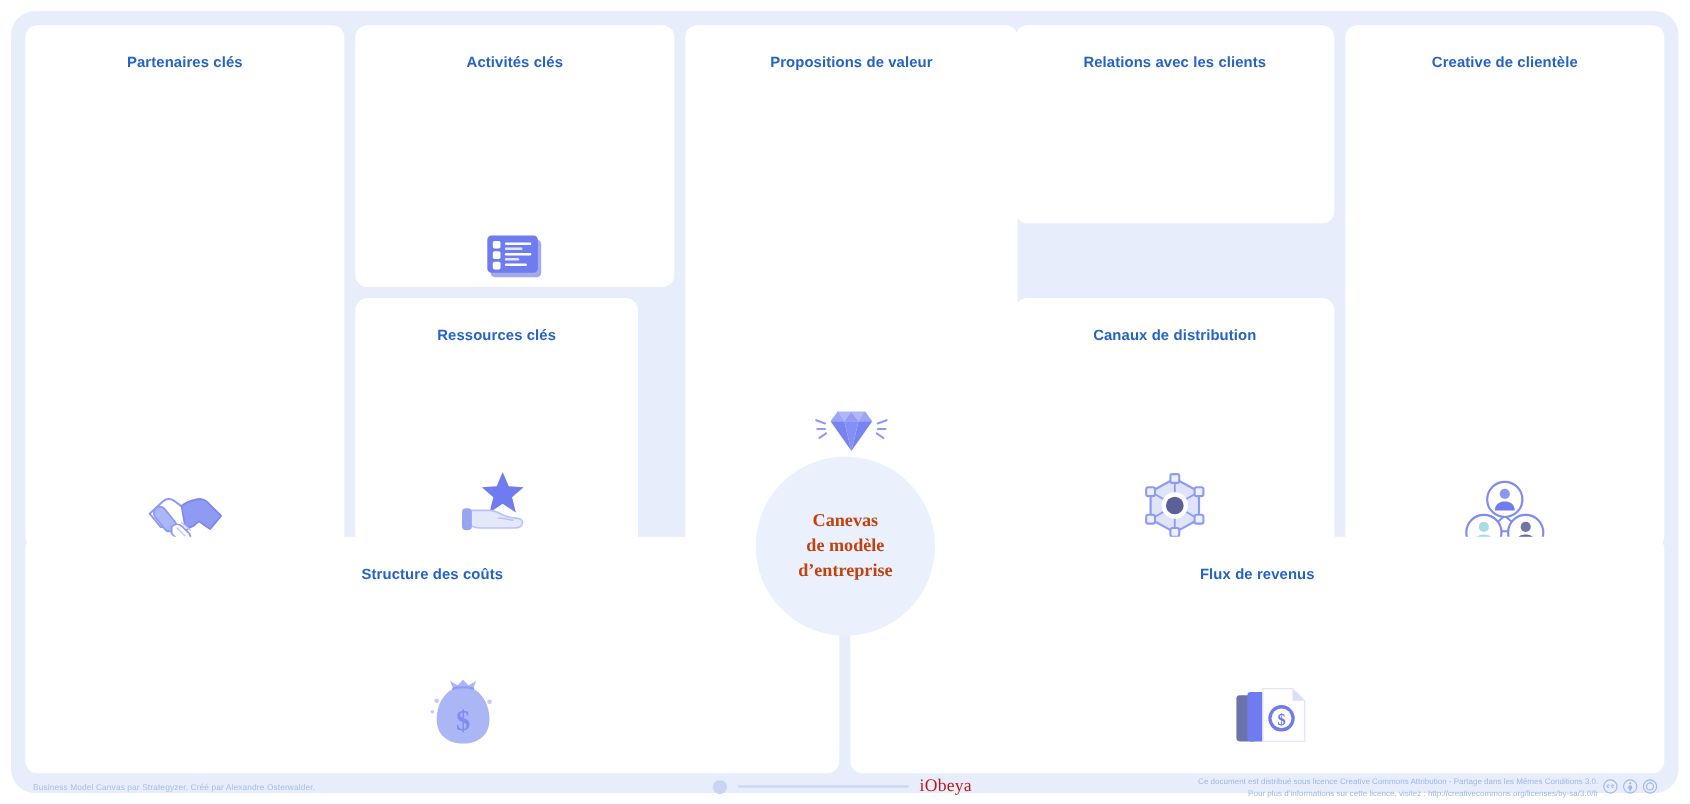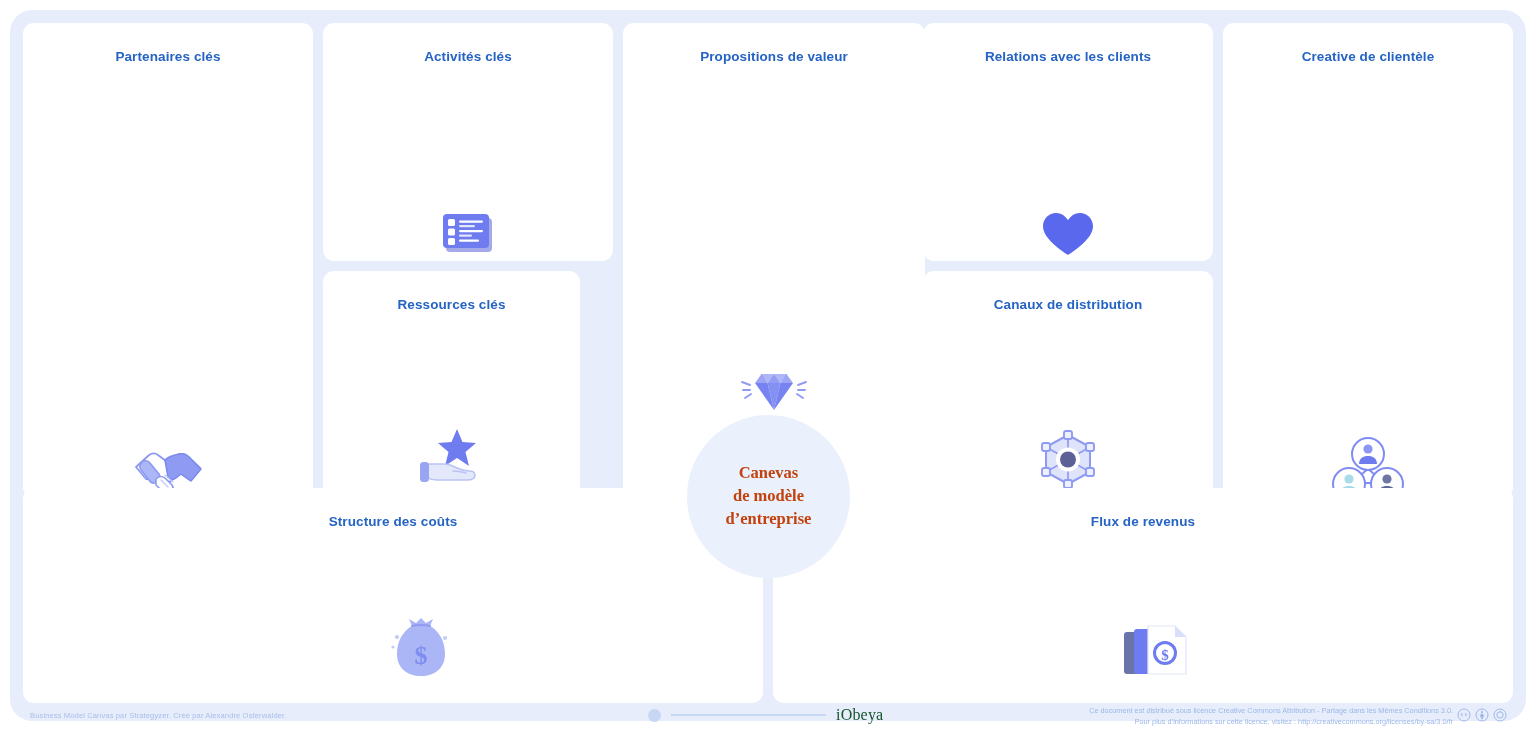--- a/index.html
+++ b/index.html
@@ -50,21 +50,21 @@
   .card-icon {
     position: absolute;
     display: block;
   }
 
   
   #card-partners        { left: 13px;   top: 13px;  width: 290px;  height: 475px; }
   #card-activities      { left: 313px;  top: 13px;  width: 290px;  height: 238px; border-radius: 11px; }
   #card-resources       { left: 313px;  top: 261px; width: 257px;  height: 227px; }
   #card-value           { left: 613px;  top: 13px;  width: 302px;  height: 475px; }
-  #card-relations       { left: 913px;  top: 13px;  width: 290px;  height: 238px; }
+  #card-relations       { left: 913px;  top: 13px;  width: 290px;  height: 180px; }
   #card-channels        { left: 913px;  top: 261px; width: 290px;  height: 227px; }
   #card-segments        { left: 1213px; top: 13px;  width: 290px;  height: 475px; }
   #card-costs           { left: 13px;   top: 478px; width: 740px;  height: 215px; }
   #card-revenue         { left: 763px;  top: 478px; width: 740px;  height: 215px; }
 
   
   #center-circle {
     position: absolute;
     left: 677px;
     top: 405px;
@@ -115,21 +115,21 @@
   #brand-dot {
     width: 13px; height: 13px; border-radius: 50%;
     background: #c6d6f3;
   }
   #brand-rule {
     width: 155px; height: 1.4px; background: #c6d6f3;
   }
   #brand-name {
     font-family: "Liberation Serif", serif;
     font-size: 16px;
-    color: #14532d;
+    color: #b91c1c;
     letter-spacing: .2px;
   }
   #footer-license {
     position: absolute;
     right: 60px;
     top: 2px;
     text-align: right;
     font-size: 7.3px;
     color: #9db8e8;
     line-height: 1.55;

